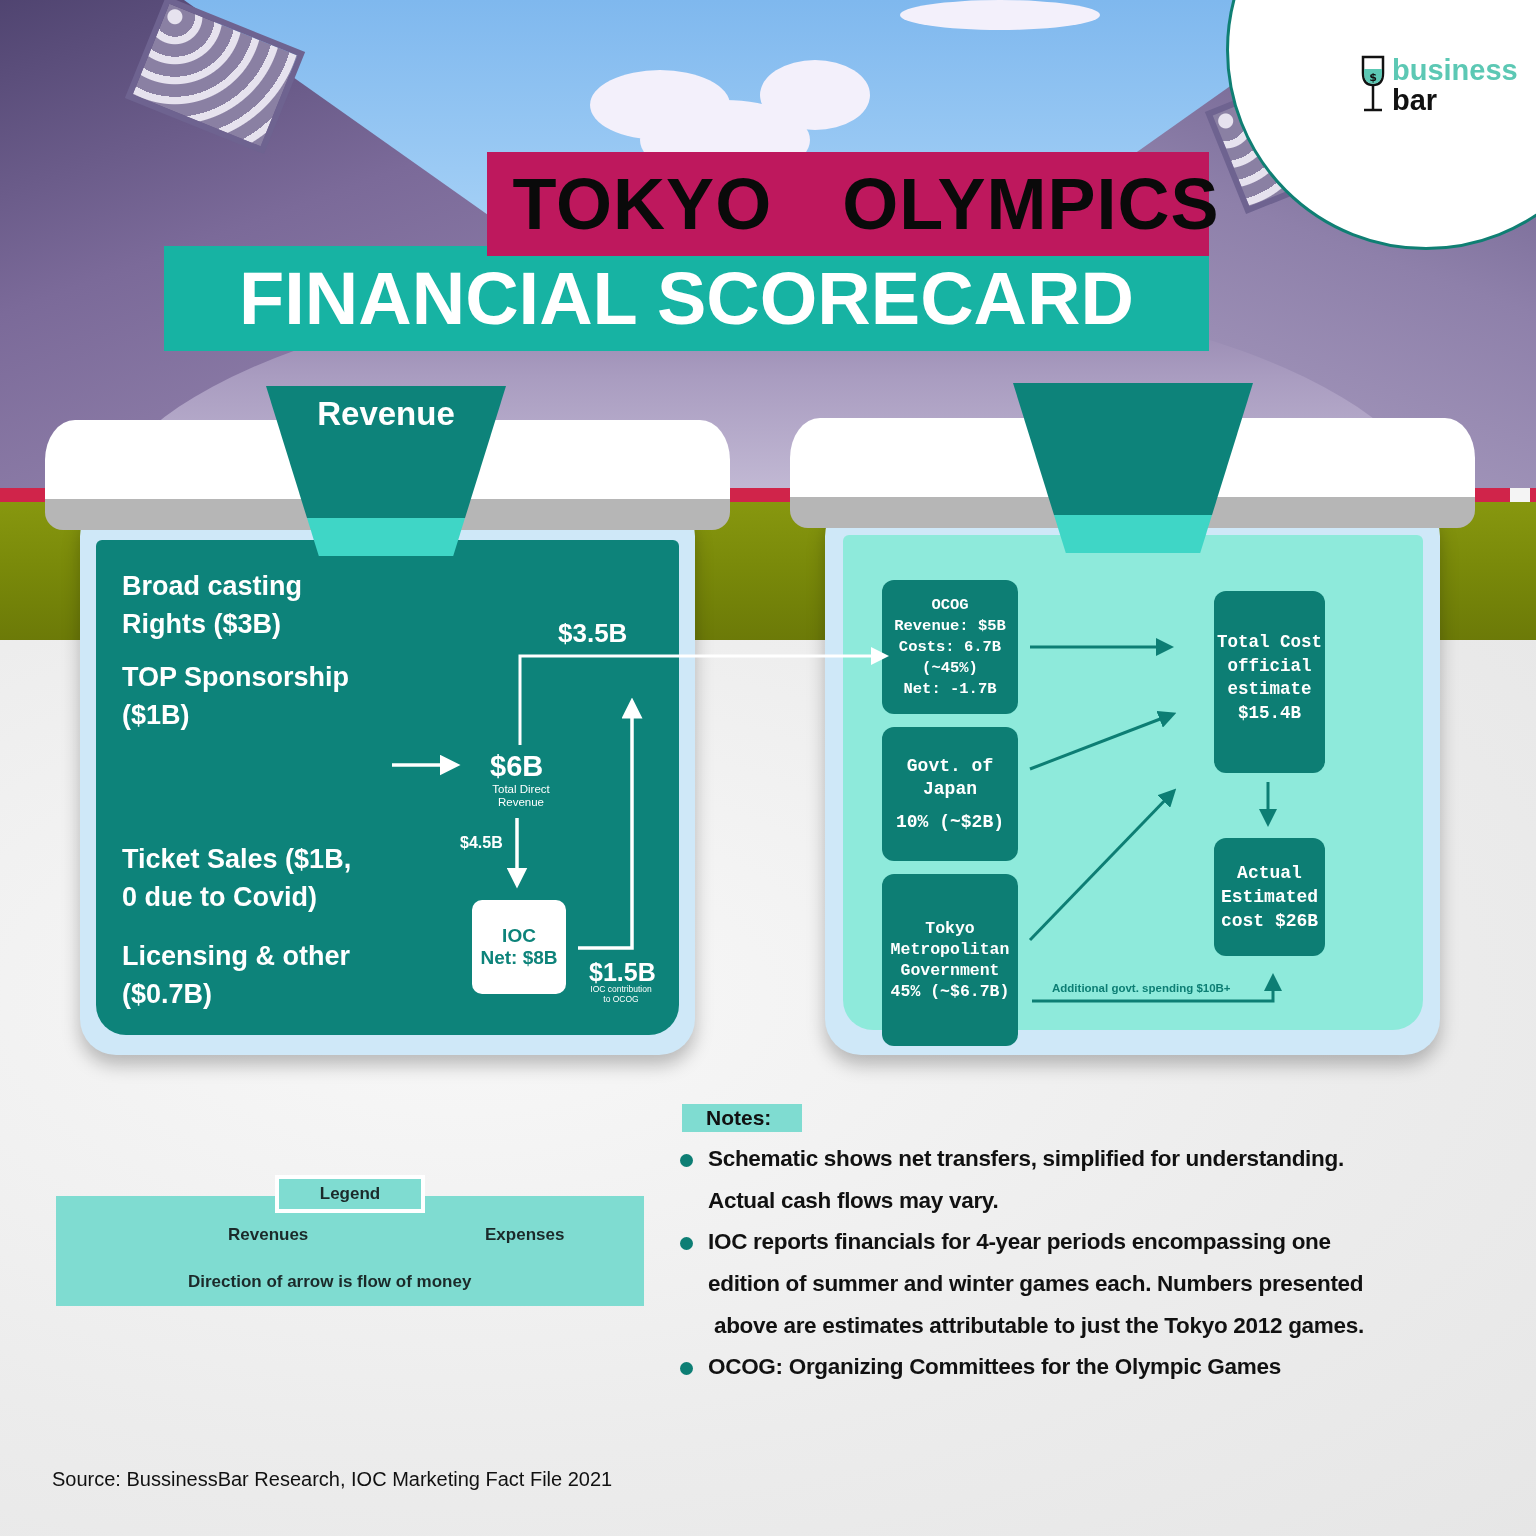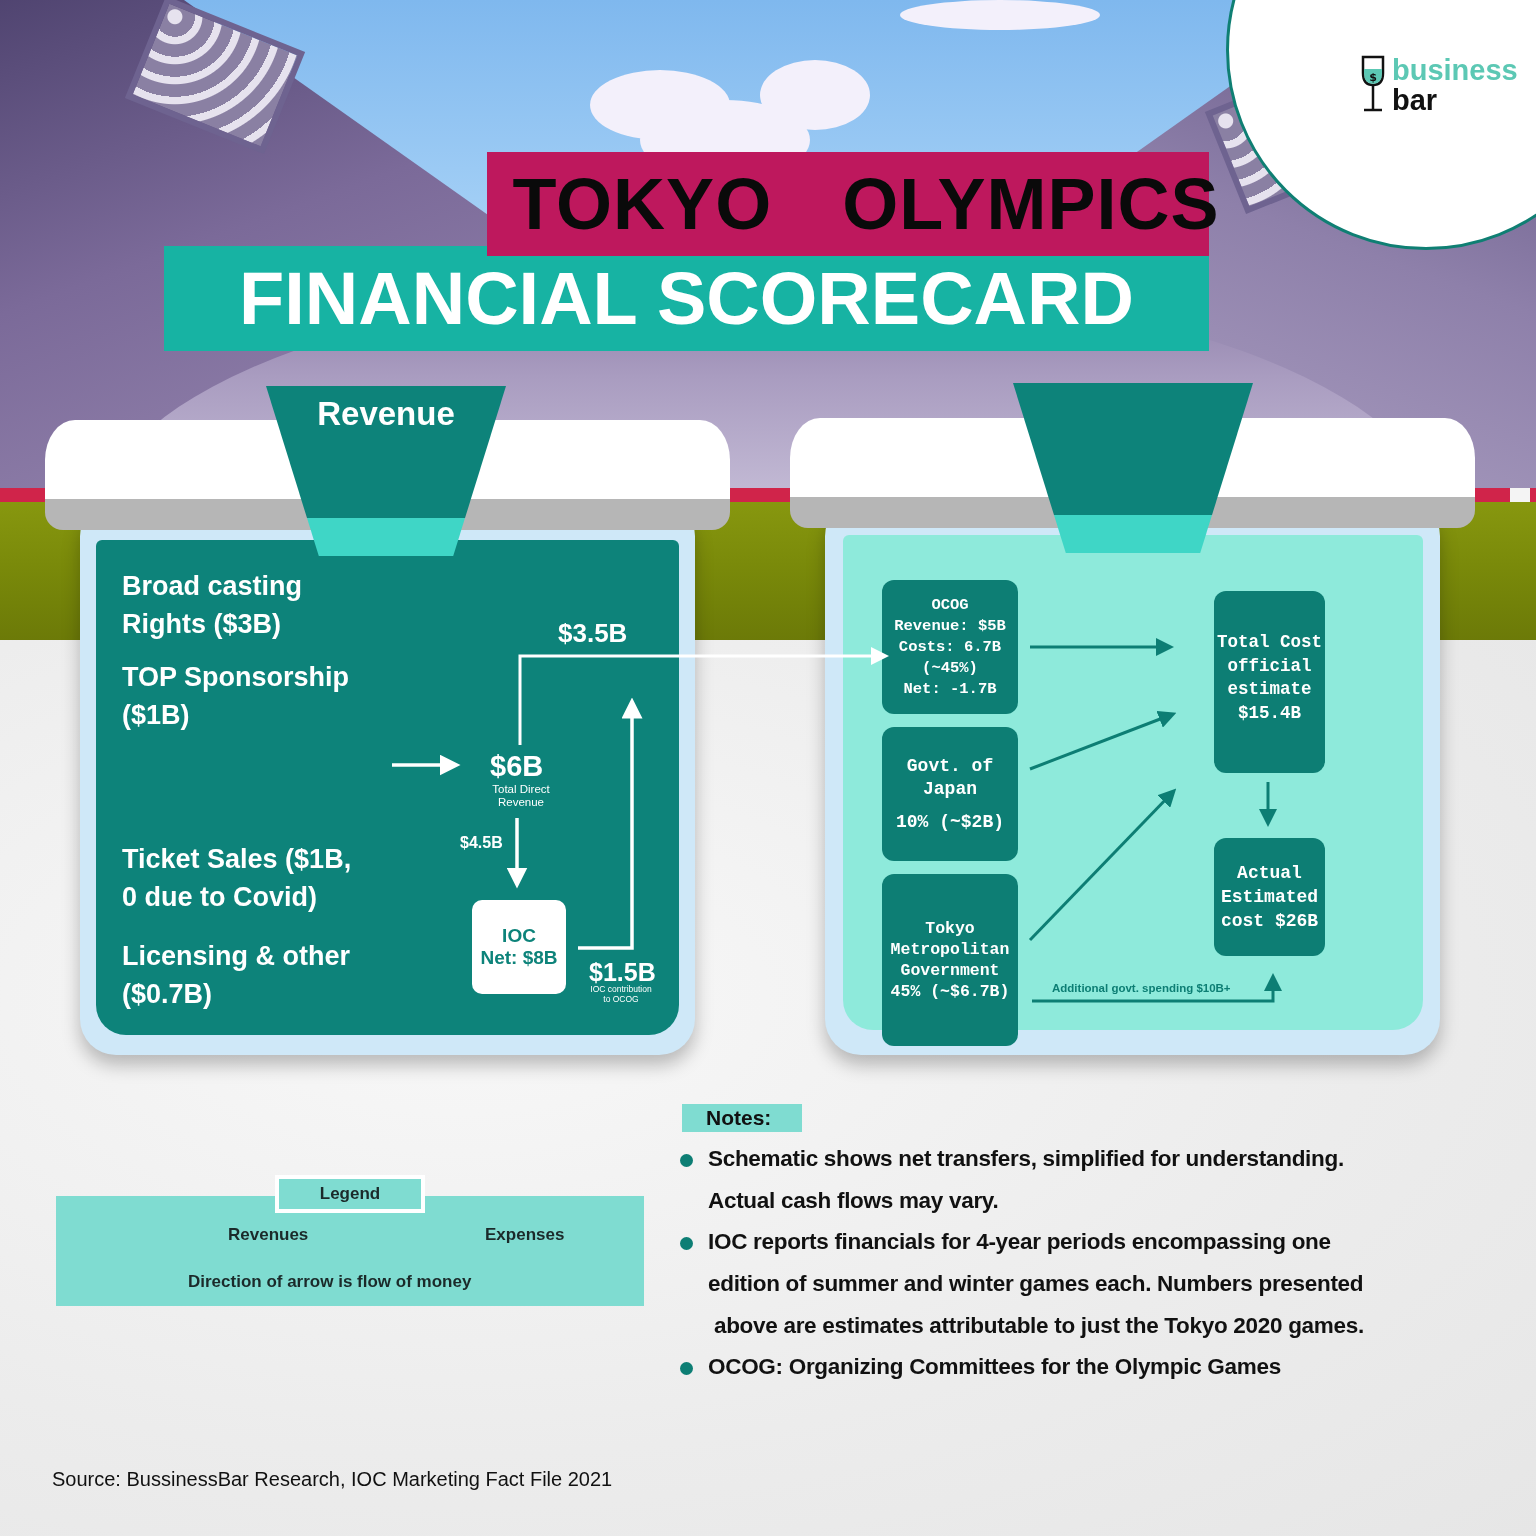--- a/index.html
+++ b/index.html
@@ -340,21 +340,21 @@
 <div class="legend-text" style="left:188px;top:1272px;">Direction of arrow is flow of money</div>
 
 
 <div class="notes-title">Notes:</div>
 <div class="bullet" style="top:1154px;"></div>
 <div class="note-line" style="top:1146px;">Schematic shows net transfers, simplified for understanding.</div>
 <div class="note-line" style="top:1188px;">Actual cash flows may vary.</div>
 <div class="bullet" style="top:1237px;"></div>
 <div class="note-line" style="top:1229px;">IOC reports financials for 4-year periods encompassing one</div>
 <div class="note-line" style="top:1271px;">edition of summer and winter games each. Numbers presented</div>
-<div class="note-line" style="top:1313px;white-space:pre;"> above are estimates attributable to just the Tokyo 2020 games.</div>
+<div class="note-line" style="top:1313px;white-space:pre;"> above are estimates attributable to just the Tokyo 2012 games.</div>
 <div class="bullet" style="top:1362px;"></div>
 <div class="note-line" style="top:1354px;">OCOG: Organizing Committees for the Olympic Games</div>
 
 
 <div class="source">Source: BussinessBar Research, IOC Marketing Fact File 2021</div>
 
 
 
 
 </body></html>

